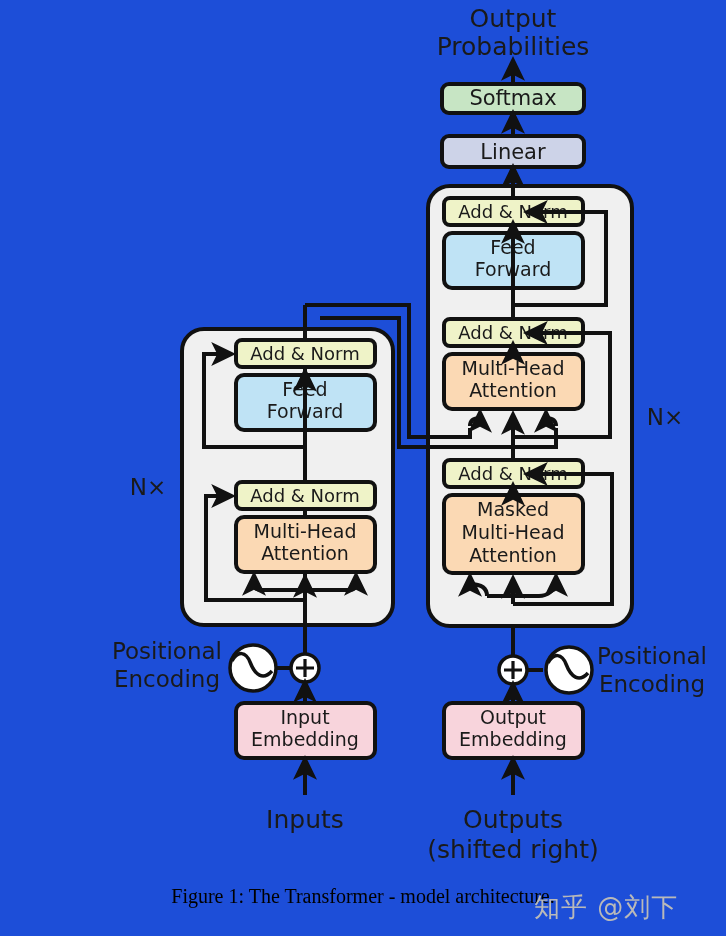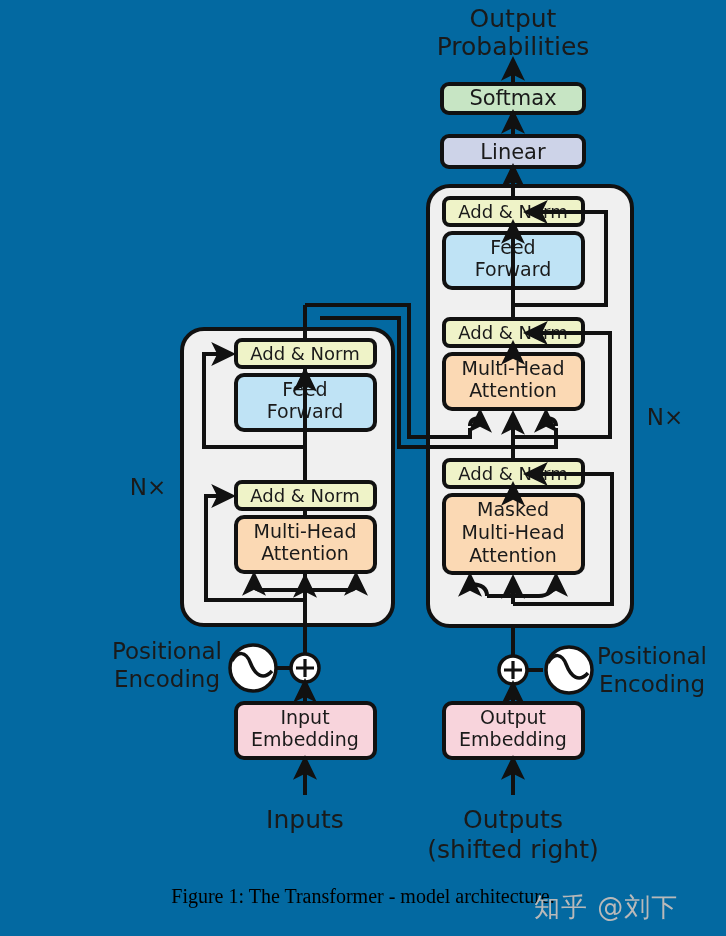--- a/index.html
+++ b/index.html
@@ -1,17 +1,17 @@
 <!DOCTYPE html>
 <html><head>
 <meta charset="utf-8">
 <style>
   html,body{margin:0;padding:0;background:#ffffff;}
   body{width:726px;height:936px;font-family:"DejaVu Sans","Liberation Sans",sans-serif;}
-  #stage{position:relative;width:726px;height:936px;overflow:hidden;background:#0369a1;}
+  #stage{position:relative;width:726px;height:936px;overflow:hidden;background:#1d4ed8;}
   #diagram{position:absolute;left:0;top:0;width:726px;height:936px;}
   .cap{position:absolute;left:0;top:885px;width:726px;text-align:center;
        font-family:"Liberation Serif","DejaVu Serif",serif;font-size:20px;color:#000;}
   .wm{position:absolute;left:534px;top:890px;font-family:"DejaVu Sans",sans-serif;
       font-size:26px;color:#b9b9b9;letter-spacing:1px;pointer-events:none;}
   text{font-family:"DejaVu Sans","Liberation Sans",sans-serif;fill:#1a1a1a;}
 </style>
 </head>
 <body>
 

